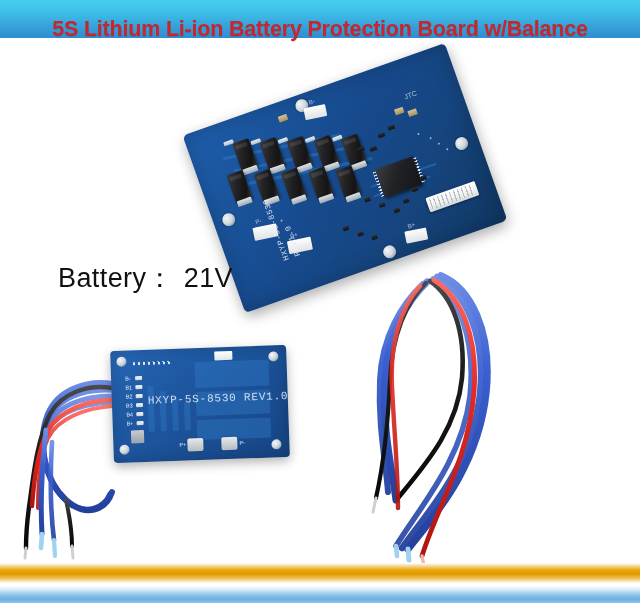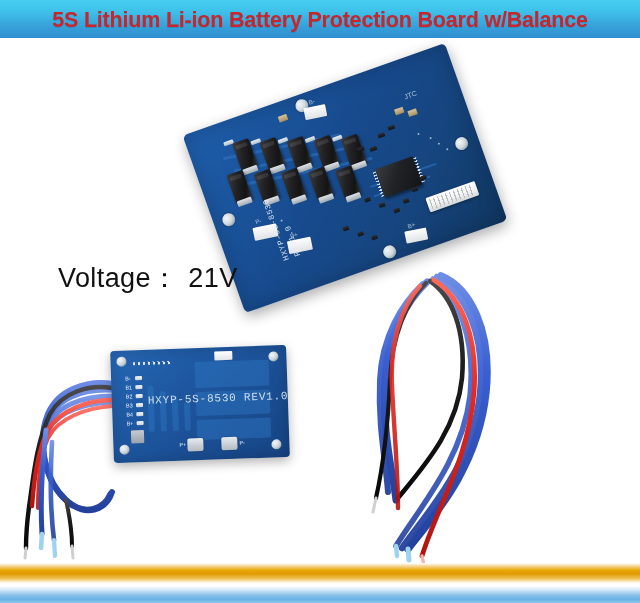--- a/index.html
+++ b/index.html
@@ -21,21 +21,21 @@
   
   #header-banner {
     position: absolute;
     left: 0; top: 0;
     width: 640px;
     height: 38px;
     background: linear-gradient(to bottom, #46cdf0 0%, #3fc2ea 28%, #369fd8 72%, #2f8ed0 100%);
   }
   #header-title {
     position: absolute;
-    left: 0; top: 8px;
+    left: 0; top: 17px;
     width: 640px;
     text-align: center;
     font-family: "Liberation Sans", sans-serif;
     font-size: 21.5px;
     font-weight: 700;
     letter-spacing: -0.2px;
     color: #c8252c;
     text-shadow: 0 1px 0 rgba(0,0,0,0.12);
     white-space: nowrap;
   }
@@ -441,21 +441,21 @@
     <div class="sm-pad-label" style="left:126px; top:93px;">P-</div>
 
     <div class="sm-padwhite" style="left:18px; top:80px; width:13px; height:13px; background:linear-gradient(to bottom,#c6ccd1,#9aa3aa);"></div>
 
     <div class="sm-padwhite" style="left:104px; top:4px; width:18px; height:9px; background:linear-gradient(to bottom,#ffffff,#e2e5e7);"></div>
 
     <div id="small-silk">HXYP-5S-8530 REV1.0</div>
   </div>
 
   <div id="voltage-caption">
-    <span>Voltage：</span><span class="v-val">21V</span>
+    <span>Battery：</span><span class="v-val">21V</span>
   </div>
 
   <div id="header-banner"></div>
   <div id="header-title">5S Lithium Li-ion Battery Protection Board w/Balance</div>
 
   <div id="footer-orange-bar"></div>
   <div id="footer-blue-bar"></div>
 
 </div>
 

